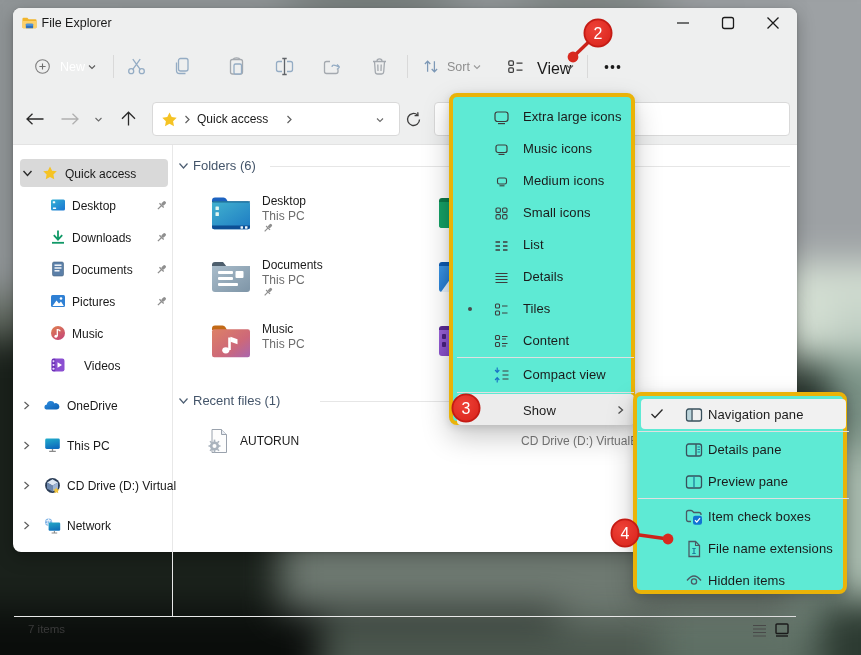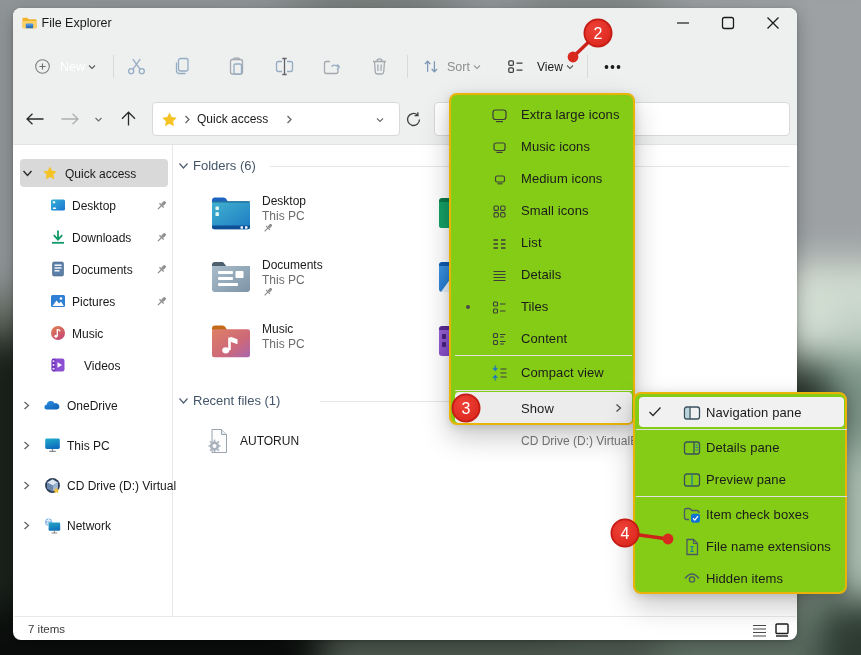--- a/index.html
+++ b/index.html
@@ -2,35 +2,35 @@
 <html><head>
 <meta charset="utf-8">
 <style>
   * { margin:0; padding:0; box-sizing:border-box; }
   html,body { width:861px; height:655px; overflow:hidden; }
   body { font-family:"Liberation Sans", sans-serif; position:relative; background:#6f7a72; }
   #bg { position:absolute; left:-40px; top:-40px; width:941px; height:735px; overflow:hidden; }
   #bgin { position:absolute; left:0; top:0; width:941px; height:735px; filter:blur(18px); }
   #bgin div { position:absolute; }
   .abs { position:absolute; }
-  #win { position:absolute; left:13px; top:8px; width:784px; height:632px;
+  #win { position:absolute; left:13px; top:8px; width:784px; height:544px;
     background:#ffffff; border-radius:8px; box-shadow:0 5px 18px rgba(0,0,0,.25), 0 1px 3px rgba(0,0,0,.18); }
   #chrome { position:absolute; left:0; top:0; width:784px; height:137px;
     background:#eeefef; border-radius:8px 8px 0 0; border-bottom:1px solid #e3e3e3; }
   .t12 { font-size:12px; color:#1b1b1b; }
   
   #title-text { position:absolute; left:28.5px; top:8px; font-size:12.5px; color:#191919; }
   
   .vsep { position:absolute; width:1px; background:#d9d9d9; }
   
   .box { position:absolute; background:#fff; border:1px solid #d9d9d9; border-radius:4px; }
   
   .nav-item { position:absolute; left:0; font-size:12px; color:#191919; }
   
-  .menu { position:absolute; background:#84cc16; border:2px solid #eab308; border-radius:8px;
+  .menu { position:absolute; background:#5eead4; border:4px solid #eab308; border-radius:8px;
     box-shadow:0 12px 28px rgba(0,0,0,.22), 0 2px 8px rgba(0,0,0,.12); }
   .mi { position:absolute; font-size:13px; color:#1b1b1b; letter-spacing:.1px; }
   .msep { position:absolute; height:1px; background:#e0e0e0; }
 </style>
 </head>
 <body>
 <div id="bg">
     <div id="bgin">
 
   <div style="left:0;top:0;width:941px;height:360px;background:linear-gradient(90deg,#909597 0%,#8f9496 55%,#9b9fa2 80%,#9ea2a5 100%);"></div>
@@ -142,21 +142,21 @@
     <path d="M2 2.5 L5 5.5 L8 2.5" fill="none" stroke="#9a9a9a" stroke-width="1.1"></path>
   </svg>
 
 <svg class="abs" style="left:507px;top:58px" width="17" height="17" viewBox="0 0 17 17">
   <g stroke="#3c3c3c" stroke-width="1.25" fill="none">
     <rect x="1.8" y="2.8" width="4.6" height="4.6" rx="1.2"></rect>
     <rect x="1.8" y="9.8" width="4.6" height="4.6" rx="1.2"></rect>
     <path d="M9.5 5 L15.5 5 M9.5 12 L15.5 12"></path>
   </g>
 </svg>
-<div class="abs t12" style="left:537px;top:60px;font-size:12px;">View</div>
+<div class="abs t12" style="left:537px;top:60px;font-size:16px;">View</div>
 <svg class="abs" style="left:565px;top:63px" width="10" height="8" viewBox="0 0 10 8">
     <path d="M2 2.5 L5 5.5 L8 2.5" fill="none" stroke="#5a5a5a" stroke-width="1.1"></path>
   </svg>
 <div class="vsep" style="left:587px;top:55px;height:23px;"></div>
 <svg class="abs" style="left:602px;top:63px" width="22" height="8" viewBox="0 0 22 8">
   <circle cx="4.5" cy="4" r="1.9" fill="#1b1b1b"></circle>
     <circle cx="10.5" cy="4" r="1.9" fill="#1b1b1b"></circle>
     <circle cx="16.5" cy="4" r="1.9" fill="#1b1b1b"></circle>
 </svg>
 

